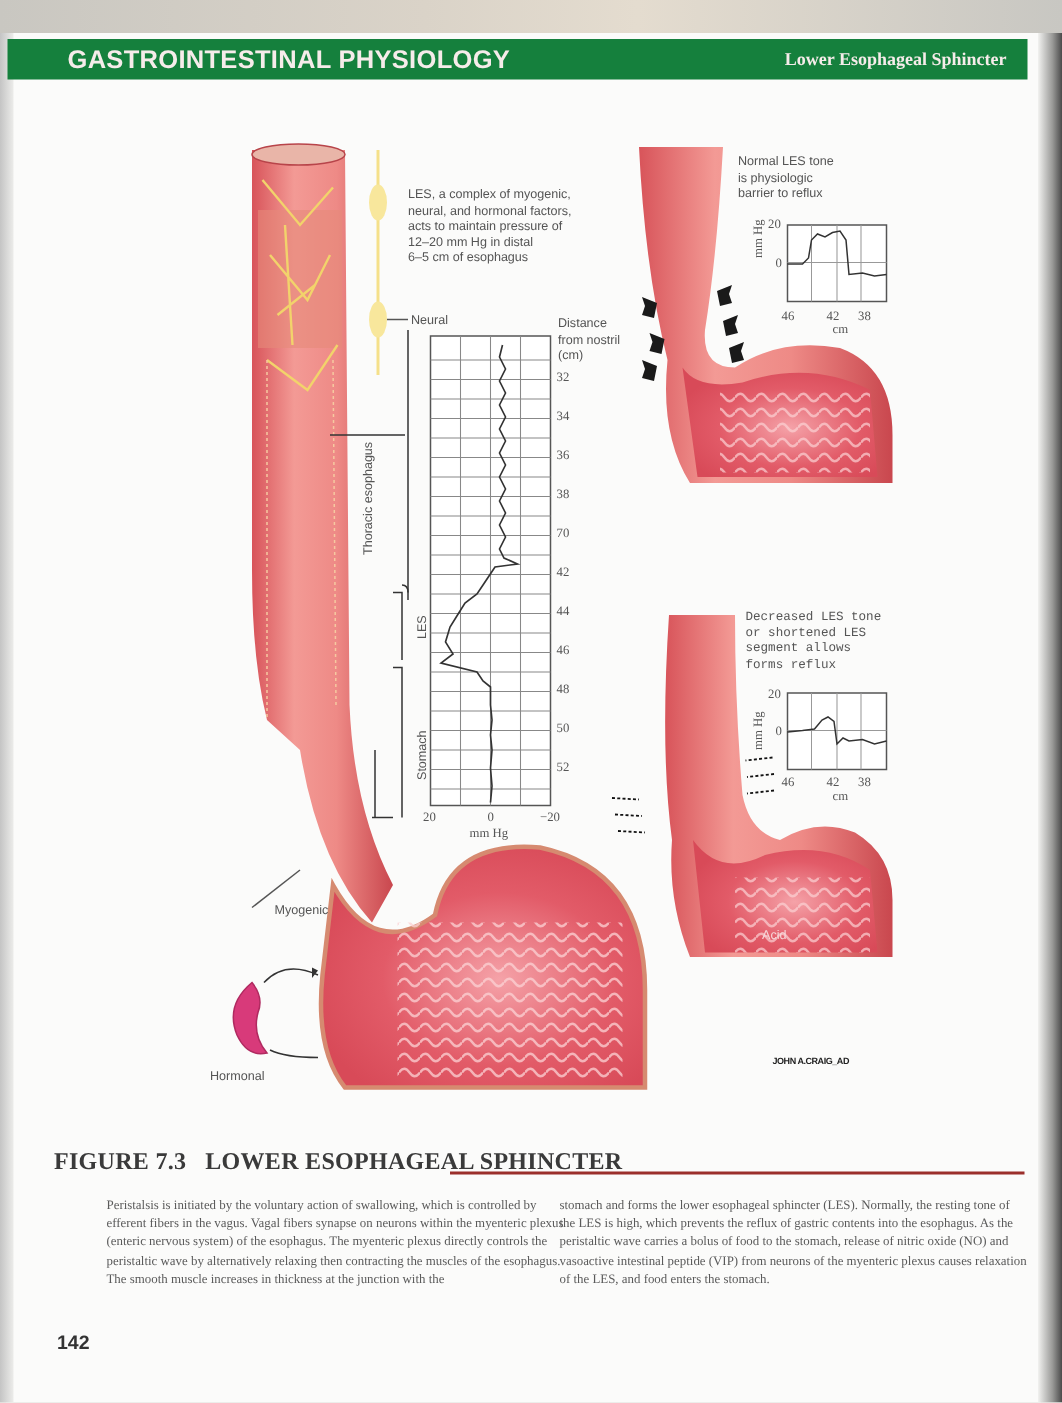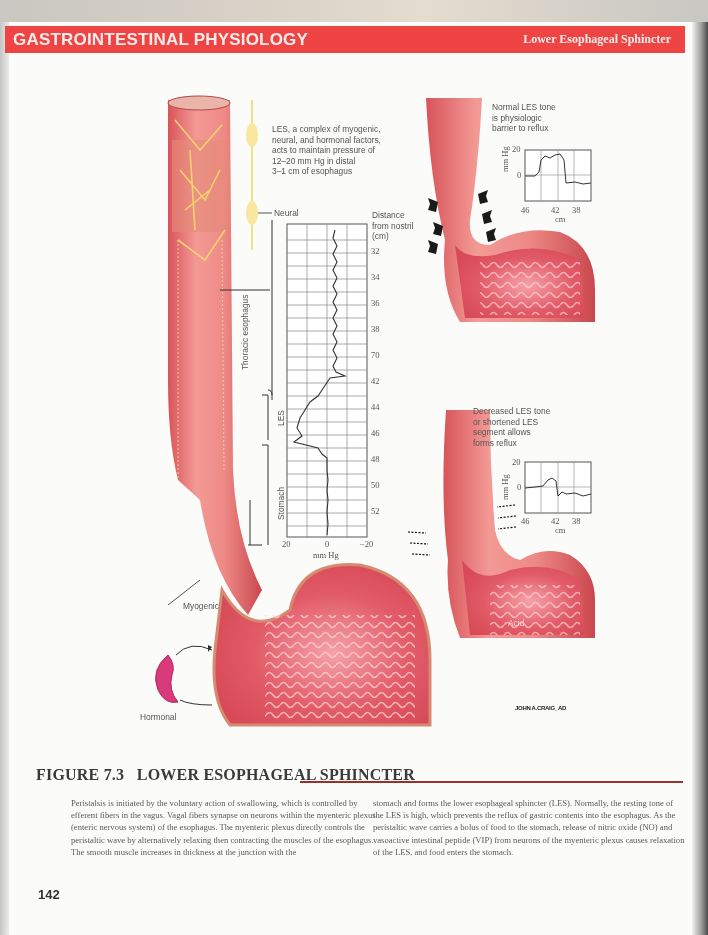--- a/index.html
+++ b/index.html
@@ -1,21 +1,21 @@
 <!DOCTYPE html>
 <html><head>
 <meta charset="utf-8">
 <style>
   html,body{margin:0;padding:0;}
   body{width:708px;height:935px;position:relative;overflow:hidden;background:#d8d6d0;font-family:"Liberation Sans",sans-serif;}
   .scan-top{position:absolute;left:0;top:0;width:708px;height:22px;background:linear-gradient(90deg,#c9c7c1,#dad3c8 40%,#e4dccf 60%,#c8c7c2);}
   .page{position:absolute;left:4px;top:22px;width:690px;height:913px;background:#fbfbfa;}
   .spine-right{position:absolute;right:0;top:22px;width:16px;height:913px;background:linear-gradient(90deg,#f2f2f0,#9a9a98 60%,#4a4a4a);}
   .spine-left{position:absolute;left:0;top:22px;width:9px;height:913px;background:linear-gradient(90deg,#c4c4c4,#ececea);}
-  .header-bar{position:absolute;left:5px;top:26px;width:680px;height:27px;background:#ef4444;display:flex;align-items:center;justify-content:space-between;box-sizing:border-box;padding:0 14px 0 8px;}
+  .header-bar{position:absolute;left:5px;top:26px;width:680px;height:27px;background:#15803d;display:flex;align-items:center;justify-content:space-between;box-sizing:border-box;padding:0 14px 0 40px;}
   .header-left{color:#f6ecea;font-size:17px;font-weight:bold;letter-spacing:0.2px;}
   .header-right{color:#f6ecea;font-size:12px;font-weight:bold;font-family:"Liberation Serif",serif;}
   .fig{position:absolute;left:0;top:0;}
   .lbl{position:absolute;font-family:"Liberation Sans",sans-serif;color:#555;font-size:8.4px;line-height:10.5px;}
   .tick{position:absolute;font-size:8.5px;color:#555;font-family:"Liberation Serif",serif;}
   .caption{position:absolute;left:36px;top:766px;font-family:"Liberation Serif",serif;font-weight:bold;font-size:16px;color:#3a3a3a;letter-spacing:0.2px;}
   .caption-line{position:absolute;left:300px;top:781px;width:383px;height:2px;background:#9b2f2b;}
   .col{position:absolute;top:797px;font-family:"Liberation Serif",serif;font-size:8.6px;line-height:12.2px;color:#5a5a5a;}
   .col1{left:36px;width:310px;margin-left:35px;}
   .col2{left:373px;width:312px;}
@@ -172,21 +172,21 @@
     </g>
     <polyline fill="none" stroke="#333" stroke-width="1" points="525,488 535,487 543,486 548,480 552,478 556,481 558,496 562,492 566,494 575,493 583,496 591,494"></polyline>
   </g>
 </svg>
 
 <div class="lbl" style="left:272px;top:124px;width:120px;">
   <div>LES, a complex of myogenic,</div>
   <div>neural, and hormonal factors,</div>
   <div>acts to maintain pressure of</div>
   <div>12–20 mm Hg in distal</div>
-  <div>3–1 cm of esophagus</div>
+  <div>6–5 cm of esophagus</div>
 </div>
 <div class="lbl" style="left:274px;top:208px;">Neural</div>
 <div class="lbl" style="left:372px;top:210px;">
   <div>Distance</div>
   <div>from nostril</div>
   <div>(cm)</div>
 </div>
 <div class="lbl" style="left:240px;top:270px;width:90px;transform:rotate(-90deg);transform-origin:left top;top:370px;">Thoracic esophagus</div>
 <div class="lbl" style="left:276px;top:426px;transform:rotate(-90deg);transform-origin:left top;">LES</div>
 <div class="lbl" style="left:276px;top:520px;transform:rotate(-90deg);transform-origin:left top;">Stomach</div>
@@ -217,21 +217,21 @@
   <div>barrier to reflux</div>
 </div>
 <span class="tick" style="left:512px;top:144px;">20</span>
 <span class="tick" style="left:517px;top:170px;">0</span>
 <span class="tick" style="left:500px;top:172px;transform:rotate(-90deg);transform-origin:left top;">mm Hg</span>
 <span class="tick" style="left:521px;top:205px;">46</span>
 <span class="tick" style="left:551px;top:205px;">42</span>
 <span class="tick" style="left:572px;top:205px;">38</span>
 <span class="tick" style="left:555px;top:214px;">cm</span>
 
-<div class="lbl" style="left:473px;top:406px;">
+<div class="lbl" style="left:497px;top:406px;font-family:Liberation Mono, monospace;">
   <div>Decreased LES tone</div>
   <div>or shortened LES</div>
   <div>segment allows</div>
   <div>forms reflux</div>
 </div>
 <span class="tick" style="left:512px;top:457px;">20</span>
 <span class="tick" style="left:517px;top:482px;">0</span>
 <span class="tick" style="left:500px;top:500px;transform:rotate(-90deg);transform-origin:left top;">mm Hg</span>
 <span class="tick" style="left:521px;top:516px;">46</span>
 <span class="tick" style="left:551px;top:516px;">42</span>

